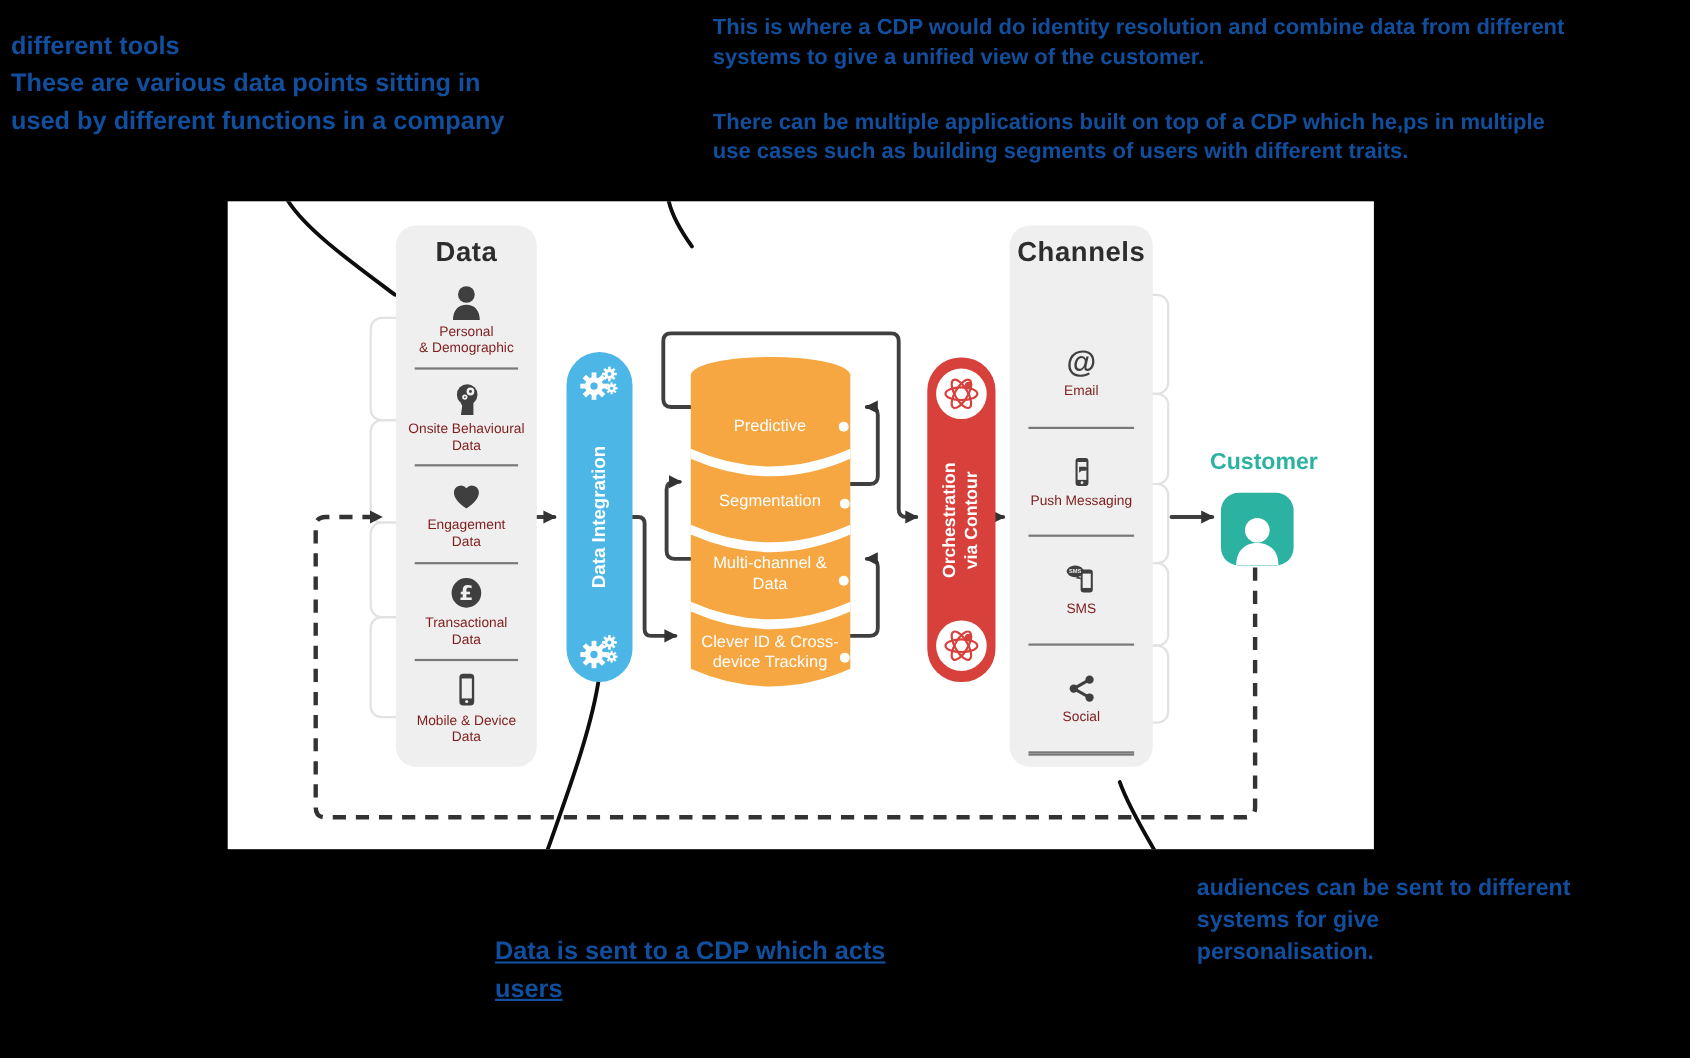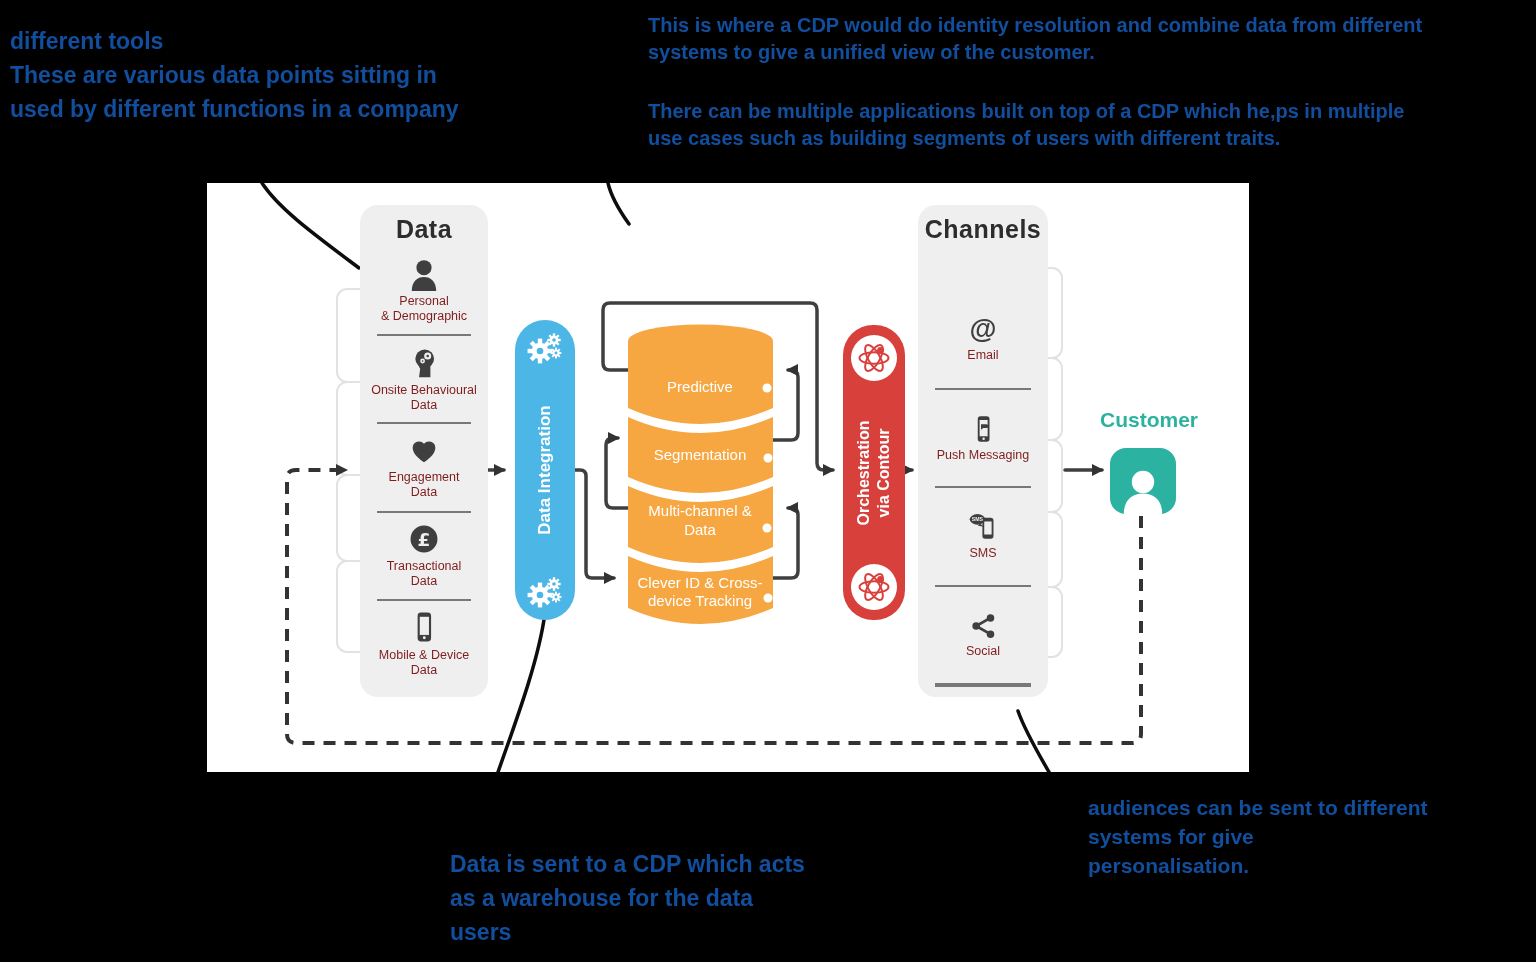--- a/index.html
+++ b/index.html
@@ -5,21 +5,21 @@
   html,body { margin:0; padding:0; }
   body {
     width:1536px; height:962px; position:relative; overflow:hidden;
     background:#000;
     font-family:"Liberation Sans", sans-serif;
   }
   .ann { position:absolute; color:#114f9e; font-weight:bold; }
   #ann-top-left   { left:10px;  top:24px;  font-size:23px; line-height:34px; }
   #ann-top-right  { left:648px; top:12px;  font-size:20px; line-height:27px; width:900px; }
   #ann-top-right .para-gap { height:32px; }
-  #ann-bottom-center { left:450px; top:847px; font-size:23px; line-height:34px; }
+  #ann-bottom-center { left:450px; top:847px; font-size:23px; line-height:34px;text-decoration:underline; }
   #ann-bottom-right  { left:1088px; top:793px; font-size:21px; line-height:29px; }
 
   #diagram { position:absolute; left:207px; top:183px; width:1042px; height:589px; background:#fff; }
   #overlay { position:absolute; left:0; top:0; z-index:0; }
 
   .panel { position:absolute; z-index:2; background:#efefef; border-radius:18px;
            display:flex; flex-direction:column; align-items:center; }
   #data-panel     { left:153px; top:22px; width:128px; height:492px; }
   #channels-panel { left:711px; top:22px; width:130px; height:492px;gap:43px; }
   .panel-title { font-size:25px; font-weight:bold; color:#2d2d2d; margin-top:10px; letter-spacing:.5px; }
@@ -90,21 +90,20 @@
 <div class="ann" id="ann-top-right">
   <div>This is where a CDP would do identity resolution and combine data from different</div>
   <div>systems to give a unified view of the customer.</div>
   <div class="para-gap"></div>
   <div> There can be multiple applications built on top of a CDP which he,ps in multiple</div>
   <div>use cases such as building segments of users with different traits.</div>
 </div>
 
 <div class="ann" id="ann-bottom-center">
   <div>Data is sent to a CDP which acts</div>
-  <div>as a warehouse for the data</div>
   <div>users</div>
 </div>
 
 <div class="ann" id="ann-bottom-right">
   <div>audiences can be sent to different</div>
   <div>systems for give</div>
   <div>personalisation.</div>
 </div>
 
 <div id="diagram">

